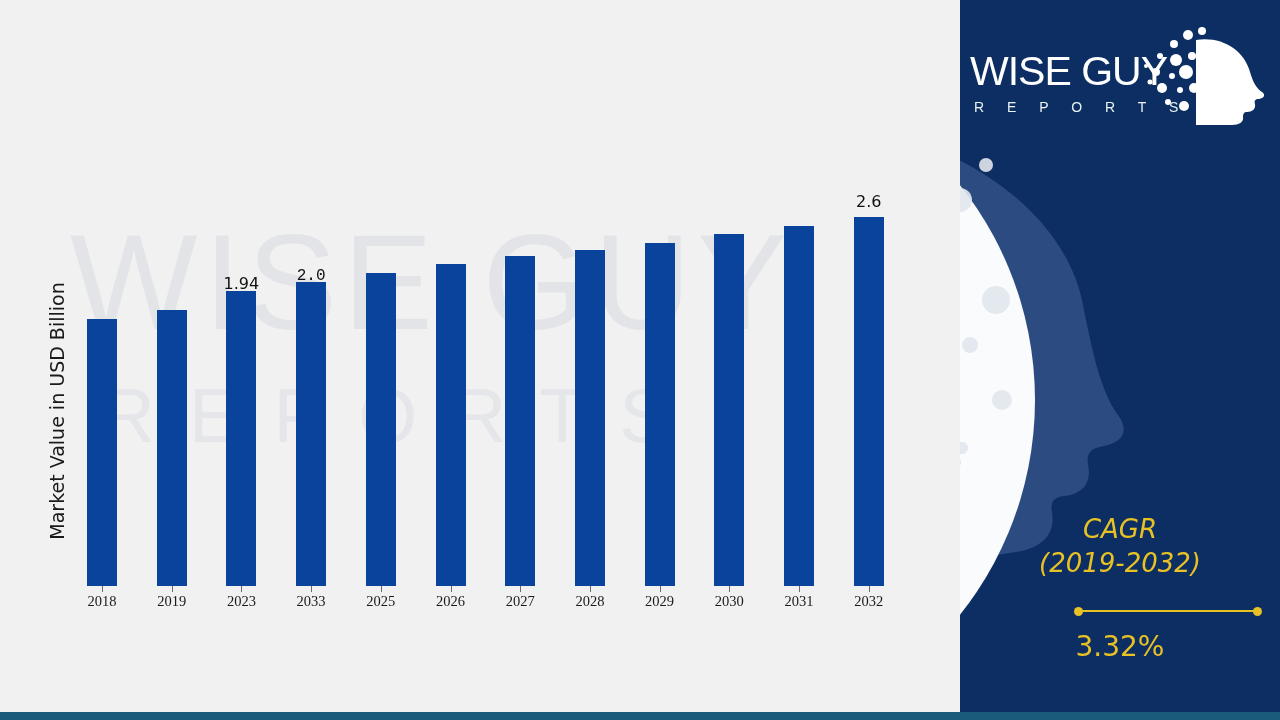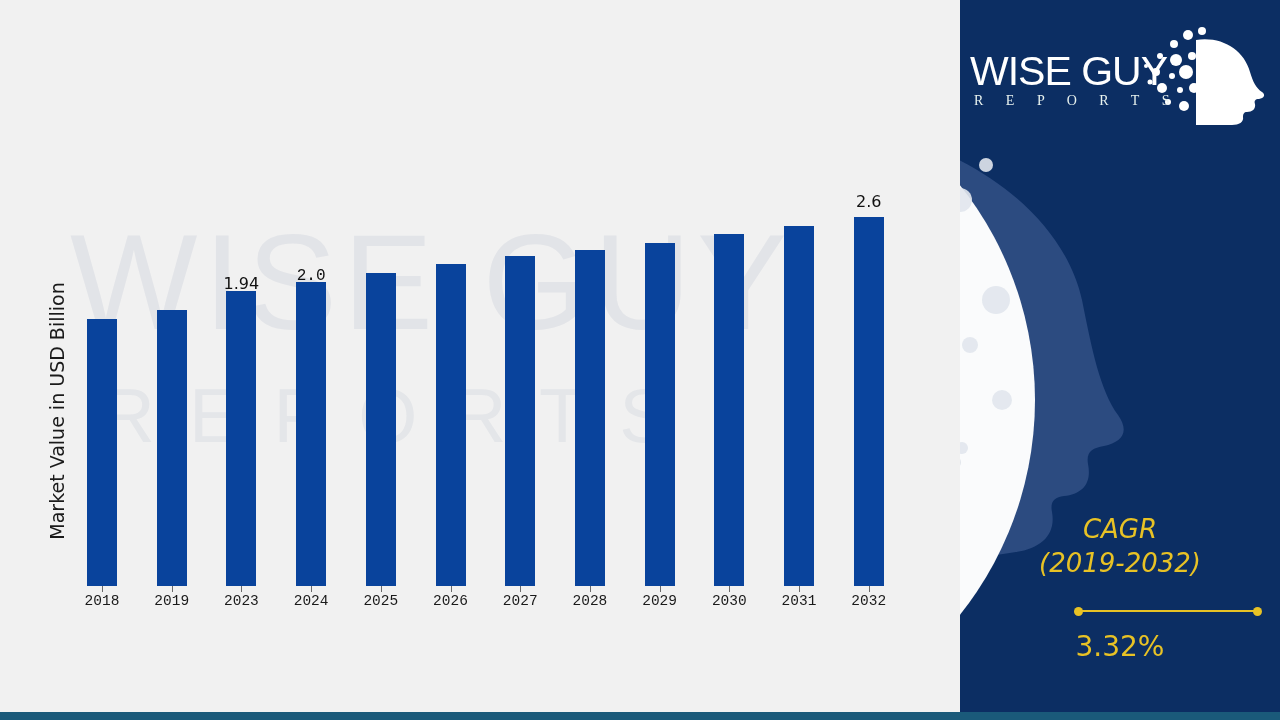--- a/index.html
+++ b/index.html
@@ -55,43 +55,43 @@
   .bar-label{
     position:absolute;font-size:16px;color:#111;
     text-align:center;font-family:"DejaVu Sans",sans-serif;
     white-space:nowrap;
   }
   .tick{
     position:absolute;width:1px;height:6px;background:#6a6a6a;top:586px;
   }
   .xtick-label{
     position:absolute;top:593px;font-size:14.5px;color:#1a1a1a;
-    text-align:center;font-family:Liberation Mono, monospace;white-space:nowrap;
+    text-align:center;font-family:Liberation Serif, serif;white-space:nowrap;
   }
 
   
   .navy-panel{
     position:absolute;left:960px;top:0;width:320px;height:712px;
     background:#0c2e63;overflow:hidden;
   }
   .navy-art{position:absolute;left:-330px;top:0;width:650px;height:712px;}
 
   .logo-wrap{
     position:absolute;left:960px;top:26px;width:320px;height:100px;
   }
   .logo-text{
     position:absolute;left:10px;top:22px;width:230px;
     font-size:41px;color:#ffffff;letter-spacing:-1px;
     font-family:"Liberation Sans",sans-serif;font-weight:400;
     white-space:nowrap;
   }
   .logo-sub{
-    position:absolute;left:14px;top:67px;width:230px;
+    position:absolute;left:14px;top:73px;width:230px;
     font-size:14px;color:#e9f3ef;letter-spacing:9.5px;
-    font-family:Liberation Serif, serif;white-space:nowrap;
+    font-family:Liberation Sans, sans-serif;white-space:nowrap;
   }
 
   .cagr-title{
     position:absolute;left:960px;top:512px;width:320px;text-align:center;
     font-size:26px;color:#e8c225;font-family:"DejaVu Sans",sans-serif;
     line-height:34px;
     font-style:italic;
   }
   .cagr-rule{
     position:absolute;left:1078px;top:610px;width:180px;height:2px;
@@ -135,21 +135,21 @@
         <div class="bar" style="left: 157px; top: 310px; width: 30px; height: 276px; background: rgb(9, 67, 156);"></div>
         <div class="tick" style="left: 172px;"></div>
         <div class="xtick-label" style="left: 131.7px; width: 80px;">2019</div>
         <div class="bar" style="left: 226px; top: 291px; width: 30px; height: 295px; background: rgb(9, 67, 156);"></div>
         <div class="bar-label" style="left: 201.4px; top: 274px; width: 80px;">1.94</div>
         <div class="tick" style="left: 241px;"></div>
         <div class="xtick-label" style="left: 201.4px; width: 80px;">2023</div>
         <div class="bar" style="left: 296px; top: 282px; width: 30px; height: 304px; background: rgb(9, 67, 156);"></div>
         <div class="bar-label" style="left: 271.1px; top: 267px; width: 80px; font-family: Liberation Mono, monospace;">2.0</div>
         <div class="tick" style="left: 311px;"></div>
-        <div class="xtick-label" style="left: 271.1px; width: 80px;">2024</div>
+        <div class="xtick-label" style="left: 271.1px; width: 80px;">2033</div>
         <div class="bar" style="left: 366px; top: 273px; width: 30px; height: 313px; background: rgb(9, 67, 156);"></div>
         <div class="tick" style="left: 381px;"></div>
         <div class="xtick-label" style="left: 340.8px; width: 80px;">2025</div>
         <div class="bar" style="left: 436px; top: 264px; width: 30px; height: 322px; background: rgb(9, 67, 156);"></div>
         <div class="tick" style="left: 451px;"></div>
         <div class="xtick-label" style="left: 410.5px; width: 80px;">2026</div>
         <div class="bar" style="left: 505px; top: 256px; width: 30px; height: 330px; background: rgb(9, 67, 156);"></div>
         <div class="tick" style="left: 520px;"></div>
         <div class="xtick-label" style="left: 480.2px; width: 80px;">2027</div>
         <div class="bar" style="left: 575px; top: 250px; width: 30px; height: 336px; background: rgb(9, 67, 156);"></div>

